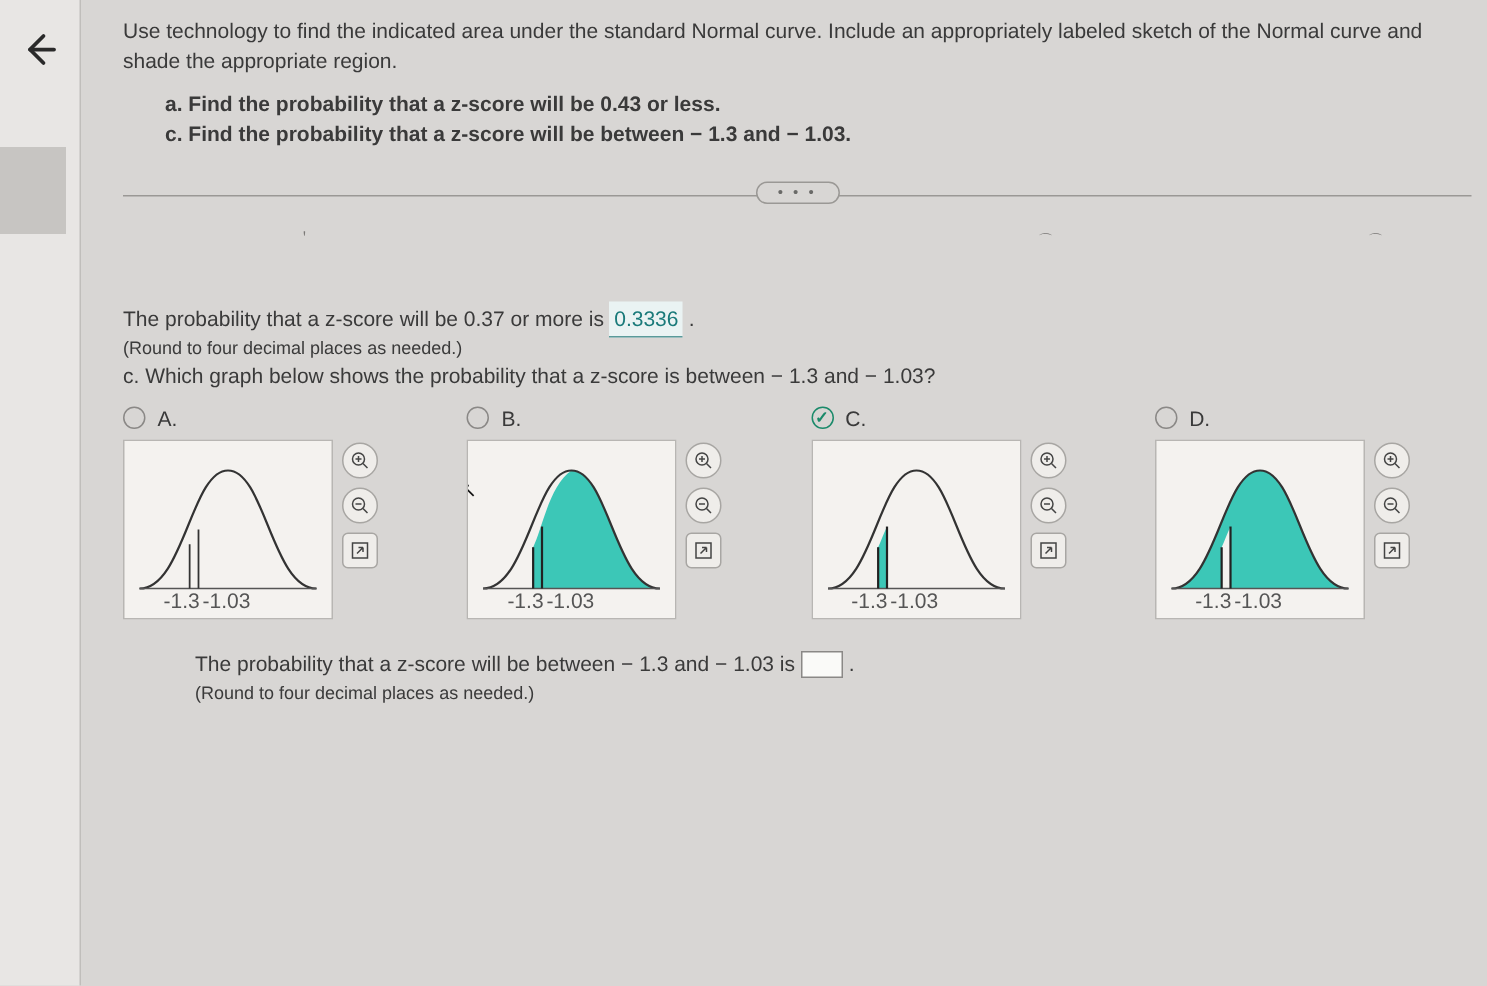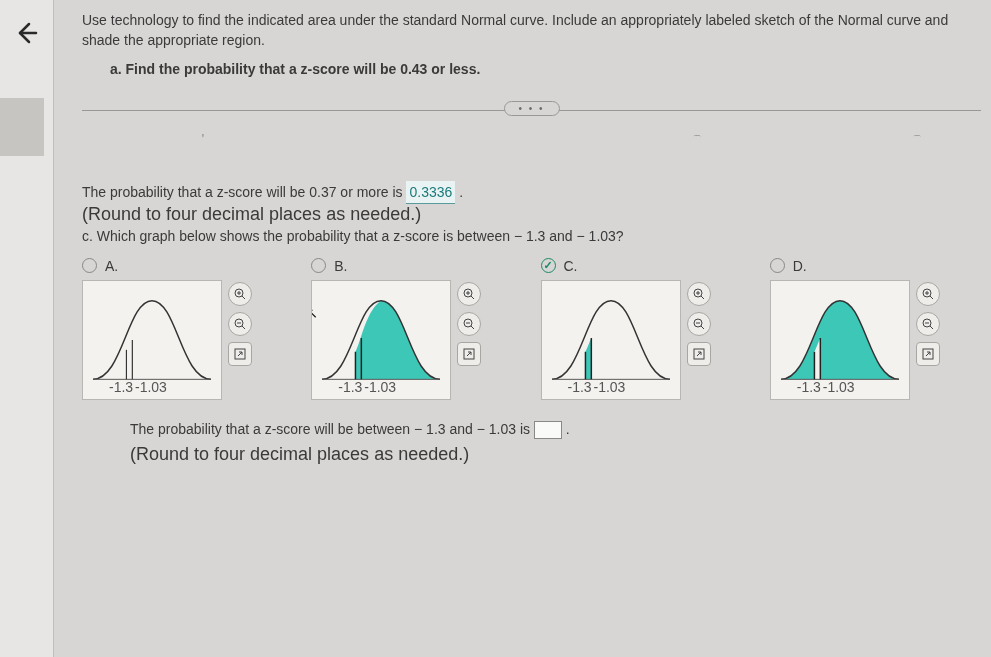--- a/index.html
+++ b/index.html
@@ -80,21 +80,21 @@
   .ansbox {
     display: inline-block;
     min-width: 48px;
     text-align: right;
     color: #1a7a7a;
     border-bottom: 1px solid #5a9a9a;
     background: #eaf3f3;
     padding: 0 3px;
     font-weight: 500;
   }
-  .hint { font-size: 18px; }
+  .hint { font-size: 12px; }
   .partC-q { margin-top: 0; }
   .choices {
     display: flex;
     gap: 18px;
     margin-top: 10px;
     align-items: flex-start;
   }
   .choice { flex: 1; }
   .choice-head {
     display: flex; align-items: center; gap: 8px;
@@ -172,20 +172,21 @@
   </div>
   <div class="left-accent"></div>
 </div>
 
 <div class="content">
 
   <div class="question-header">Use technology to find the indicated area under the standard Normal curve. Include an appropriately labeled sketch of the Normal curve and shade the appropriate region.</div>
 
   <div class="parts">
     <div>a. Find the probability that a z-score will be 0.43 or less.</div>
+    <div>c. Find the probability that a z-score will be between − 1.3 and − 1.03.</div>
   </div>
 
   <div class="divider-row">
     <hr class="hr">
     <div class="dots-pill">• • •</div>
   </div>
 
   <div class="peek-row">
     <span class="peek" style="left:120px">ꞌ</span>
     <span class="peek" style="left:610px">⌒</span>

